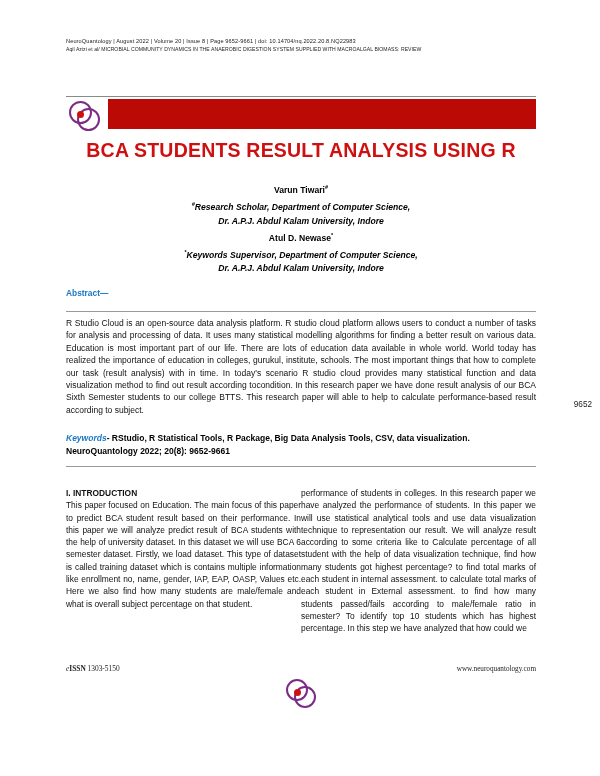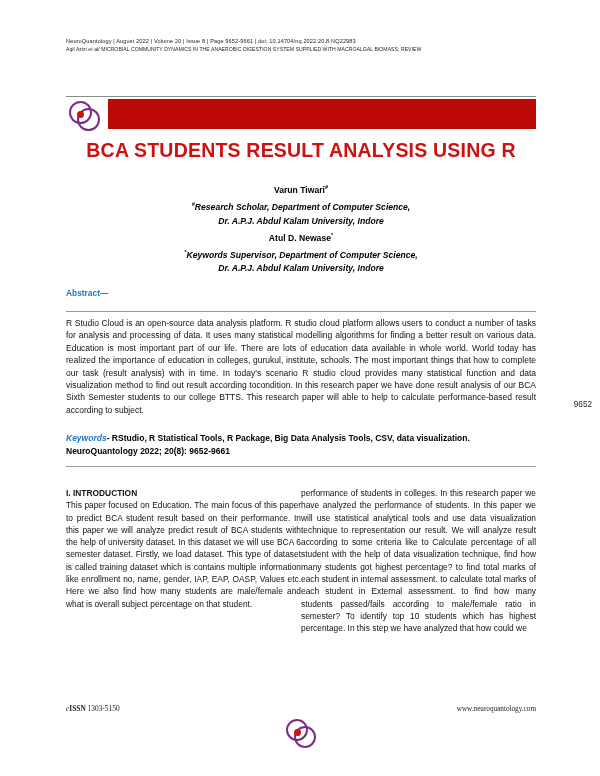--- a/index.html
+++ b/index.html
@@ -227,21 +227,21 @@
     margin: 0;
   }
   .col p.spaced {
     margin-top: 11px;
   }
 
   
   .footer {
     position: absolute;
     left: 66px;
-    top: 704px;
+    top: 664px;
     width: 470px;
     display: flex;
     align-items: flex-end;
     justify-content: space-between;
   }
   .footer .issn {
     font-family: "Liberation Serif", serif;
     font-size: 7.4px;
     line-height: 10px;
     color: #1c1c1c;

